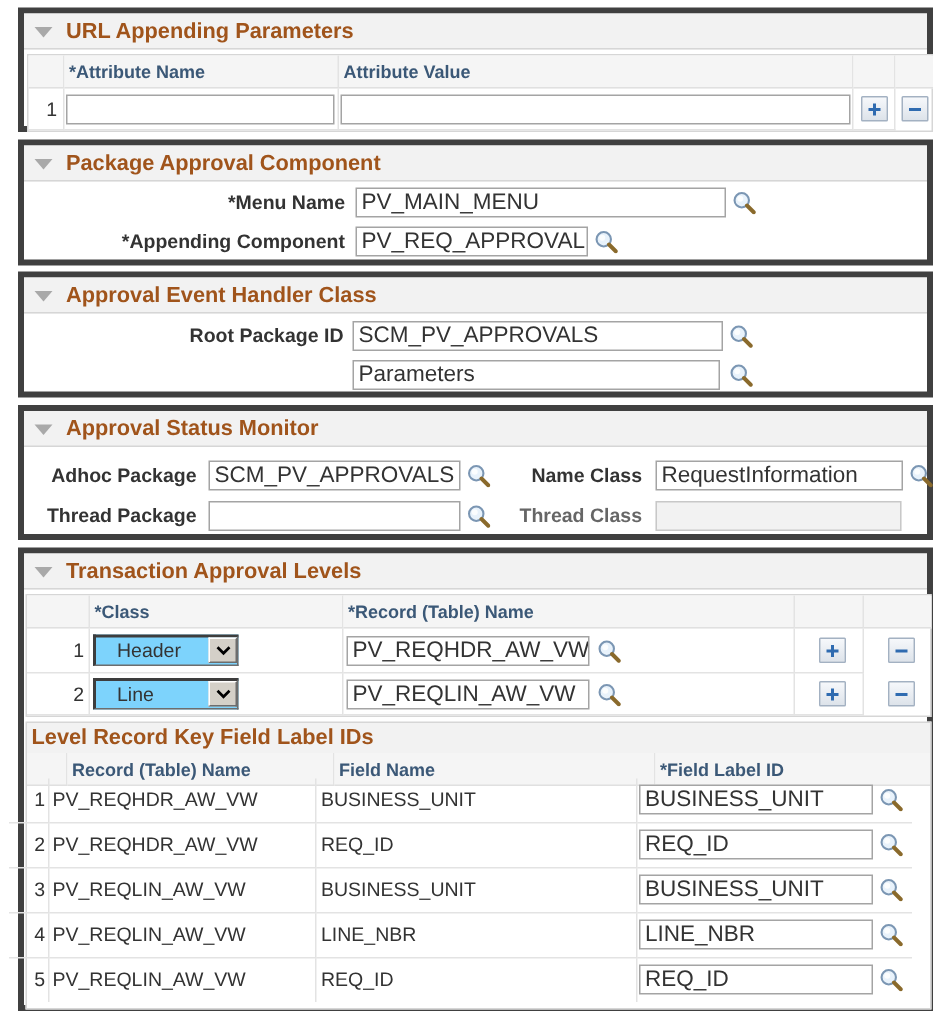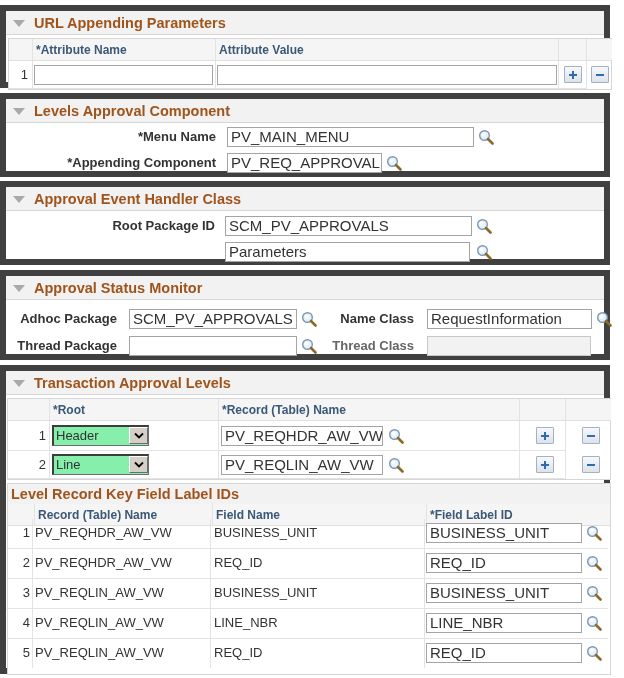--- a/index.html
+++ b/index.html
@@ -2,22 +2,22 @@
 <html><head>
 <meta charset="utf-8">
 <style>
   * { box-sizing: border-box; }
   html, body { margin: 0; padding: 0; background: #ffffff; }
   body {
     width: 624px; height: 678px; overflow: hidden; position: relative;
     font-family: "Liberation Sans", sans-serif; font-size: 13px; color: #333333;
   }
   .section {
-    position: absolute; left: 0; width: 610px;
-    border: 6px solid #404040; background: #ffffff;
+    position: absolute; left: 12px; width: 610px;
+    border: 4px solid #404040; background: #ffffff;
   }
   .sec-head {
     height: 24px; background: #f2f2f2; border-bottom: 1px solid #d6d6d6;
     display: flex; align-items: center; padding-left: 7px;
   }
   .tri {
     width: 0; height: 0; border-left: 6px solid transparent; border-right: 6px solid transparent;
     border-top: 7px solid #a9a9a9; margin-right: 9px; margin-top: 1px;
   }
   .sec-title { color: #a0541b; font-weight: bold; font-size: 14.5px; }
@@ -37,21 +37,21 @@
   .txt { position: absolute; font-size: 13px; color: #333; white-space: nowrap; }
   .mag { position: absolute; width: 16px; height: 16px; }
   .pm {
     position: absolute; width: 18px; height: 17px; border: 1px solid #a3b1c2;
     background: linear-gradient(#f6f8fb, #dde3ea); border-radius: 1px;
   }
   .pm .h { position: absolute; left: 4px; top: 7px; width: 8px; height: 2px; background: #2f6bb0; }
   .pm .v { position: absolute; left: 7px; top: 4px; width: 2px; height: 8px; background: #2f6bb0; }
   .sel {
     position: absolute; height: 21px; border: 1px solid #6d6d6d; border-top: 2px solid #3d3d3d; border-left: 2px solid #3d3d3d;
-    background: #86efac; font-size: 13px; line-height: 17px; padding-left: 2px; color: #333;
+    background: #7dd3fc; font-size: 13px; line-height: 17px; padding-left: 14px; color: #333;
   }
   .sel .dd {
     position: absolute; right: 0; top: 0; width: 19px; height: 17px; background: #d4d0c8;
     border: 1px solid #6d6d6d; border-top-color: #fff; border-left-color: #fff;
   }
   .sel .dd svg { position: absolute; left: 4px; top: 4px; }
   .sub-title { position: absolute; color: #a0541b; font-weight: bold; font-size: 14.5px; }
 </style>
 </head>
 <body>
@@ -90,21 +90,21 @@
       </div>
     <div class="pm" style="left:582px;top:27px;">
         <span class="h"></span>
       </div>
   </div>
 </div>
 
 <div class="section" style="top:93px;height:84px;">
   <div class="sec-head">
     <span class="tri"></span>
-    <span class="sec-title">Levels Approval Component</span>
+    <span class="sec-title">Package Approval Component</span>
   </div>
   <div class="lbl" style="right:388px;top:30px;">*Menu Name</div>
   <div class="inp" style="left:221px;top:28px;width:247px;">PV_MAIN_MENU</div>
   <svg class="mag" style="left:472px;top:30px;">
       <use href="#magsym"></use>
     </svg>
   <div class="lbl" style="right:388px;top:56px;">*Appending Component</div>
   <div class="inp" style="left:221px;top:54px;width:155px;">PV_REQ_APPROVAL</div>
   <svg class="mag" style="left:380px;top:56px;">
       <use href="#magsym"></use>
@@ -153,21 +153,21 @@
 </div>
 
 <div class="section" style="top:365px;height:309px;">
   <div class="sec-head">
     <span class="tri"></span>
     <span class="sec-title">Transaction Approval Levels</span>
   </div>
 
   <div class="grid" style="left:1px;top:27px;width:604px;height:82px;">
     <div class="gh" style="left:0;width:42px;"></div>
-    <div class="gh" style="left:42px;width:169px;">*Root</div>
+    <div class="gh" style="left:42px;width:169px;">*Class</div>
     <div class="gh" style="left:211px;width:301px;">*Record (Table) Name</div>
     <div class="gh" style="left:512px;width:46px;"></div>
     <div class="gh" style="left:558px;width:45px;border-right:none;"></div>
 
     <div class="gc" style="left:0;top:22px;width:42px;height:30px;"></div>
     <div class="gc" style="left:42px;top:22px;width:169px;height:30px;"></div>
     <div class="gc" style="left:211px;top:22px;width:301px;height:30px;"></div>
     <div class="gc" style="left:512px;top:22px;width:46px;height:30px;"></div>
     <div class="rownum" style="left:2px;top:29px;width:36px;">1</div>
     <div class="sel" style="left:44px;top:26px;width:97px;">

